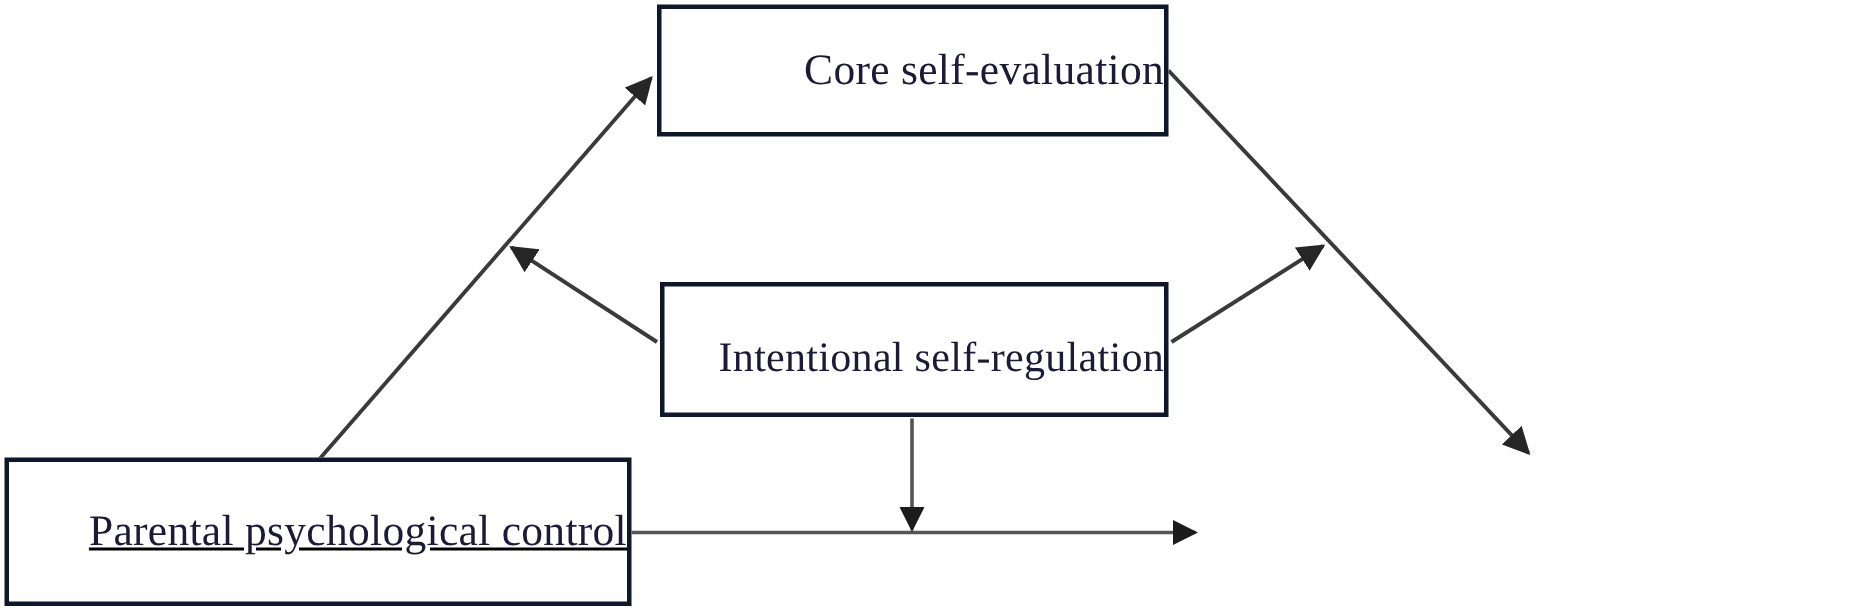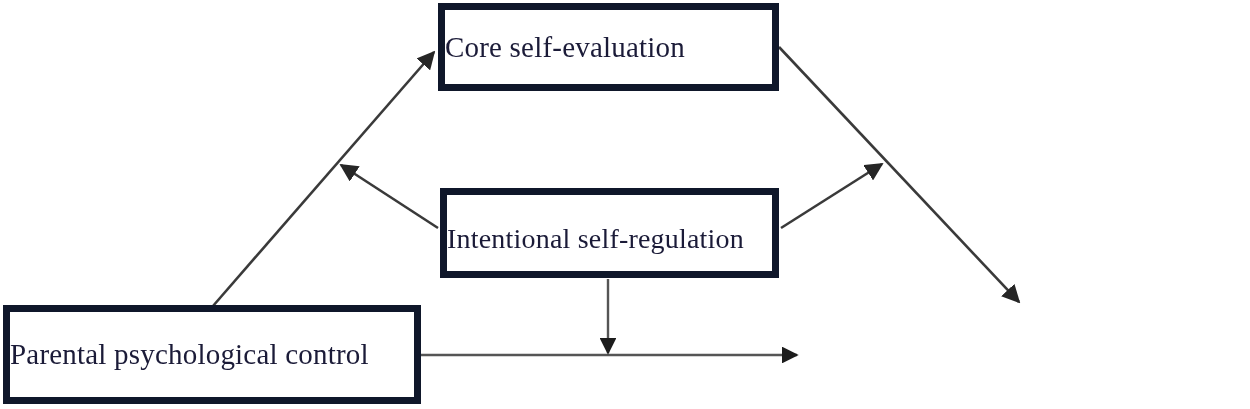--- a/index.html
+++ b/index.html
@@ -20,24 +20,24 @@
     position: absolute;
     left: 0;
     top: 0;
     width: 1250px;
     height: 409px;
   }
   .node-box {
     position: absolute;
     box-sizing: border-box;
     background: #ffffff;
-    border: 7px solid #0f172a;
+    border: 3px solid #0f172a;
     display: flex;
     align-items: center;
-    justify-content: flex-start;
+    justify-content: flex-end;
     z-index: 5;
   }
   .node-label {
     font-family: "Liberation Serif", "DejaVu Serif", serif;
     color: #1b1b38;
     white-space: nowrap;
     letter-spacing: 0.2px;
   }
 
   
@@ -57,20 +57,21 @@
     height: 90px;
   }
   #node-isr .node-label { font-size: 28px; margin-top: 12px; }
 
   
   #node-ppc {
     left: 3px;
     top: 305px;
     width: 418px;
     height: 99px;
+    text-decoration: underline;
   }
   #node-ppc .node-label { font-size: 29px; }
 
   
   #node-igd {
     left: 800px;
     top: 305px;
     width: 444px;
     height: 99px;
   }

